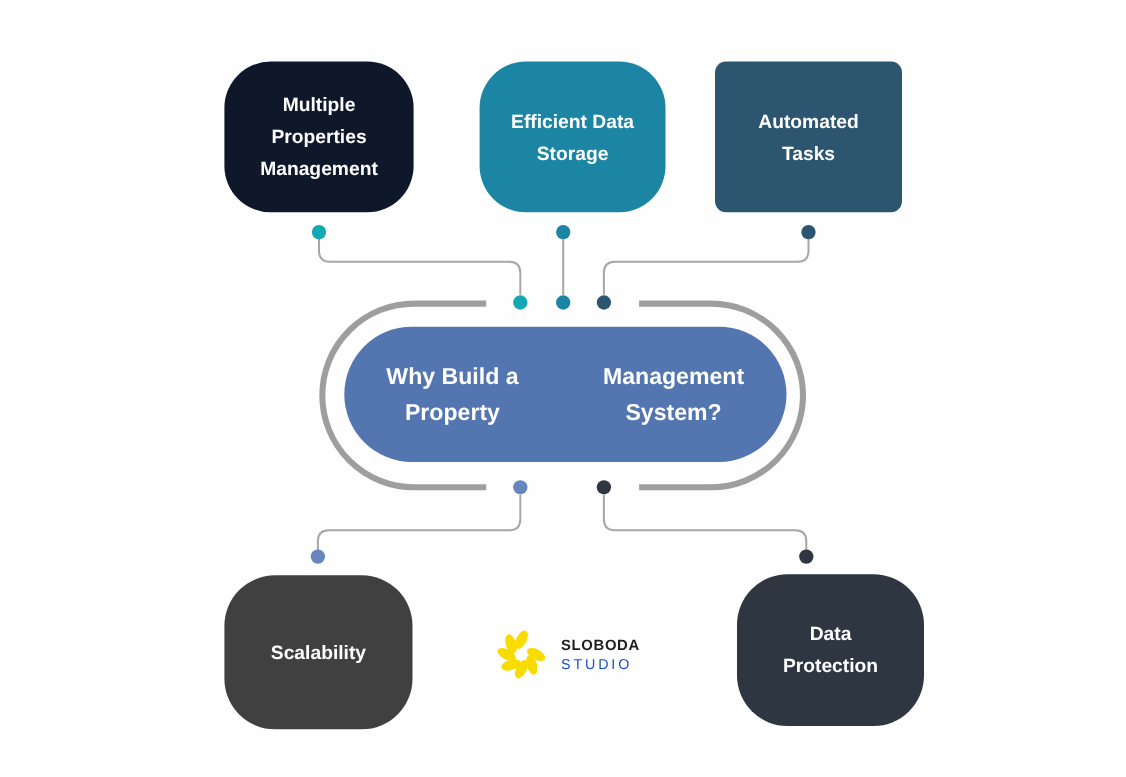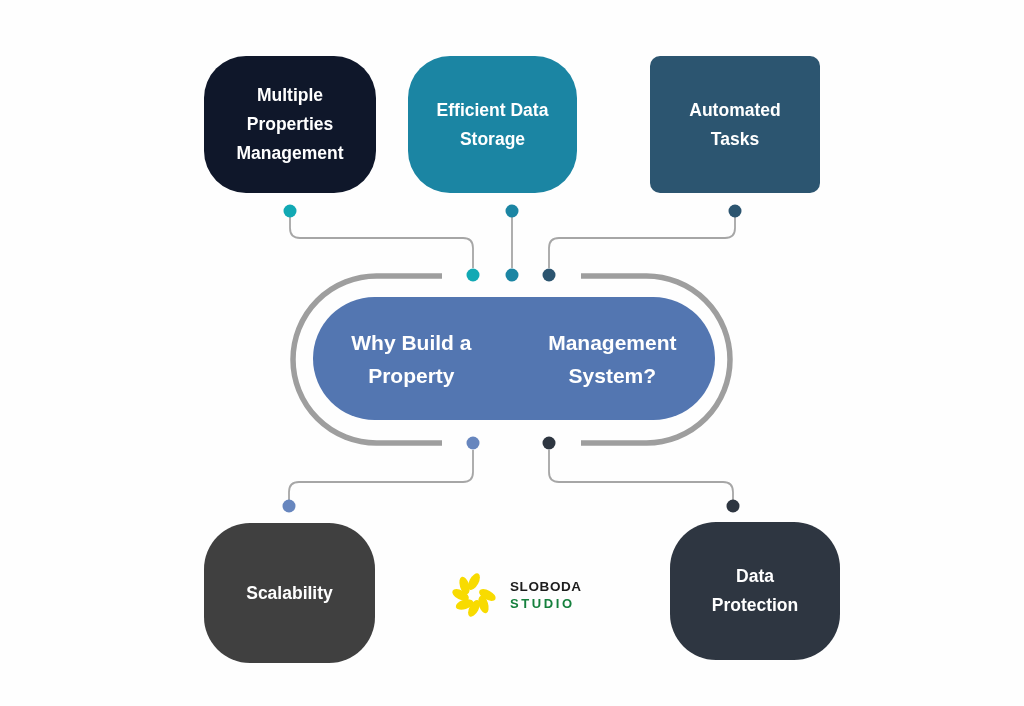--- a/index.html
+++ b/index.html
@@ -20,21 +20,21 @@
     border-radius:62px; display:flex; flex-direction:row;
     align-items:center; justify-content:center; text-align:center;
     color:#ffffff; font-weight:bold; font-size:21px; line-height:33px;
   }
   .logo {
     position:absolute; left:449px; top:567px;
     display:flex; align-items:center; gap:11px;
   }
   .logo-text { display:flex; flex-direction:column; justify-content:center; }
   .logo-name { font-size:13.5px; font-weight:bold; color:#1d1d1d; letter-spacing:0.6px; line-height:16px; }
-  .logo-sub  { font-size:13px; font-weight:bold; color:#15803d; letter-spacing:2.6px; line-height:17px; }
+  .logo-sub  { font-size:13px; font-weight:normal; color:#1d4ed8; letter-spacing:2.6px; line-height:17px; }
 </style>
 </head>
 <body>
 
 <div id="canvas">
 
   <svg class="layer" width="1024" height="706" viewBox="0 0 1024 706">
 
     <rect x="293" y="276" width="437" height="167" rx="83.5" fill="none" stroke="#9E9E9E" stroke-width="5.5"></rect>
 
@@ -62,21 +62,21 @@
       <circle cx="733" cy="506" r="6.5" fill="#2E3641"></circle>
     </g>
   </svg>
 
   <div class="node top" style="left: 204px; top: 56px; width: 172px; height: 137px; background: #0f172a;">
     <div>Multiple</div>
     <div>Properties</div>
     <div>Management</div>
   </div>
 
-  <div class="node top" style="left: 408px; top: 56px; width: 169px; height: 137px; background: rgb(27, 133, 163);">
+  <div class="node top" style="left: 436px; top: 56px; width: 169px; height: 137px; background: rgb(27, 133, 163);">
     <div>Efficient Data</div>
     <div>Storage</div>
   </div>
 
   <div class="node top" style="left: 650px; top: 56px; width: 170px; height: 137px; background: rgb(44, 85, 112); border-radius: 10px;">
     <div>Automated</div>
     <div>Tasks</div>
   </div>
 
   <div class="center-pill" style="background: rgb(83, 118, 177);">

